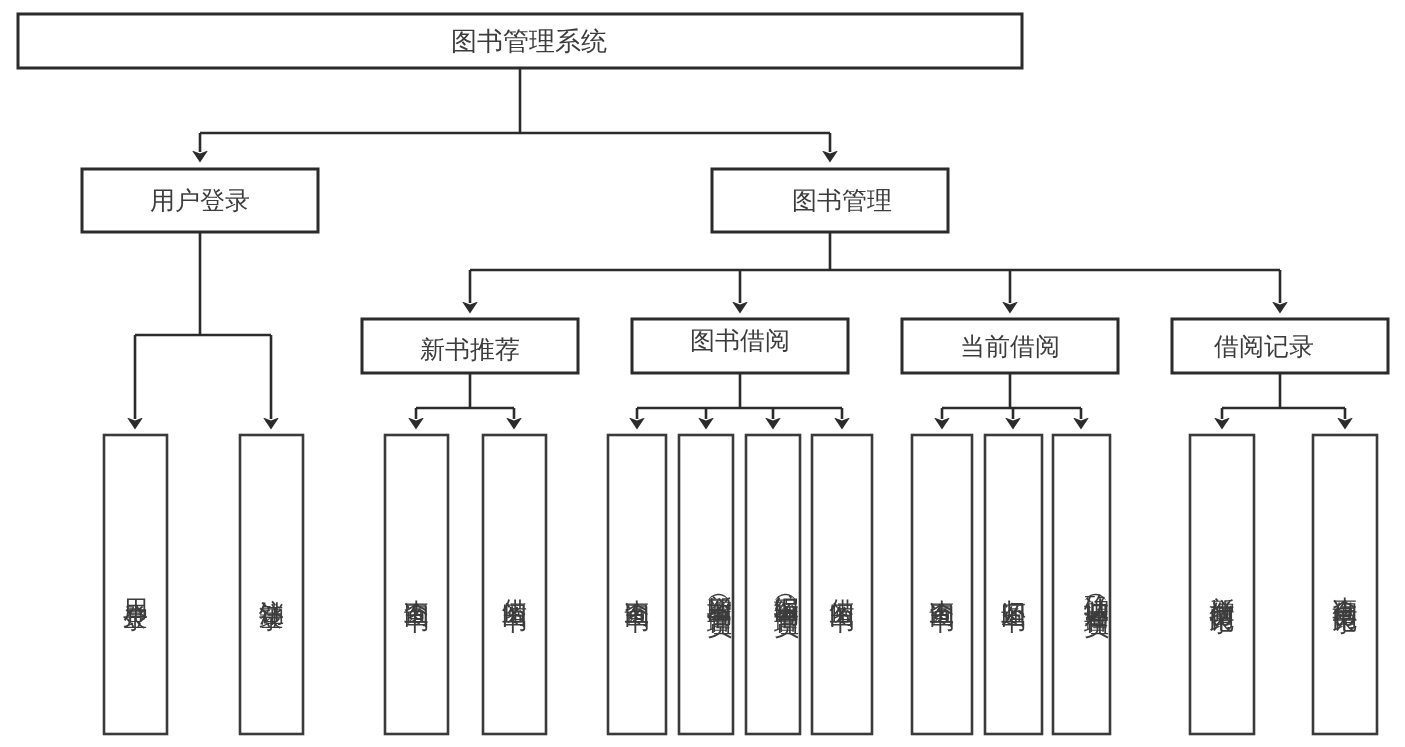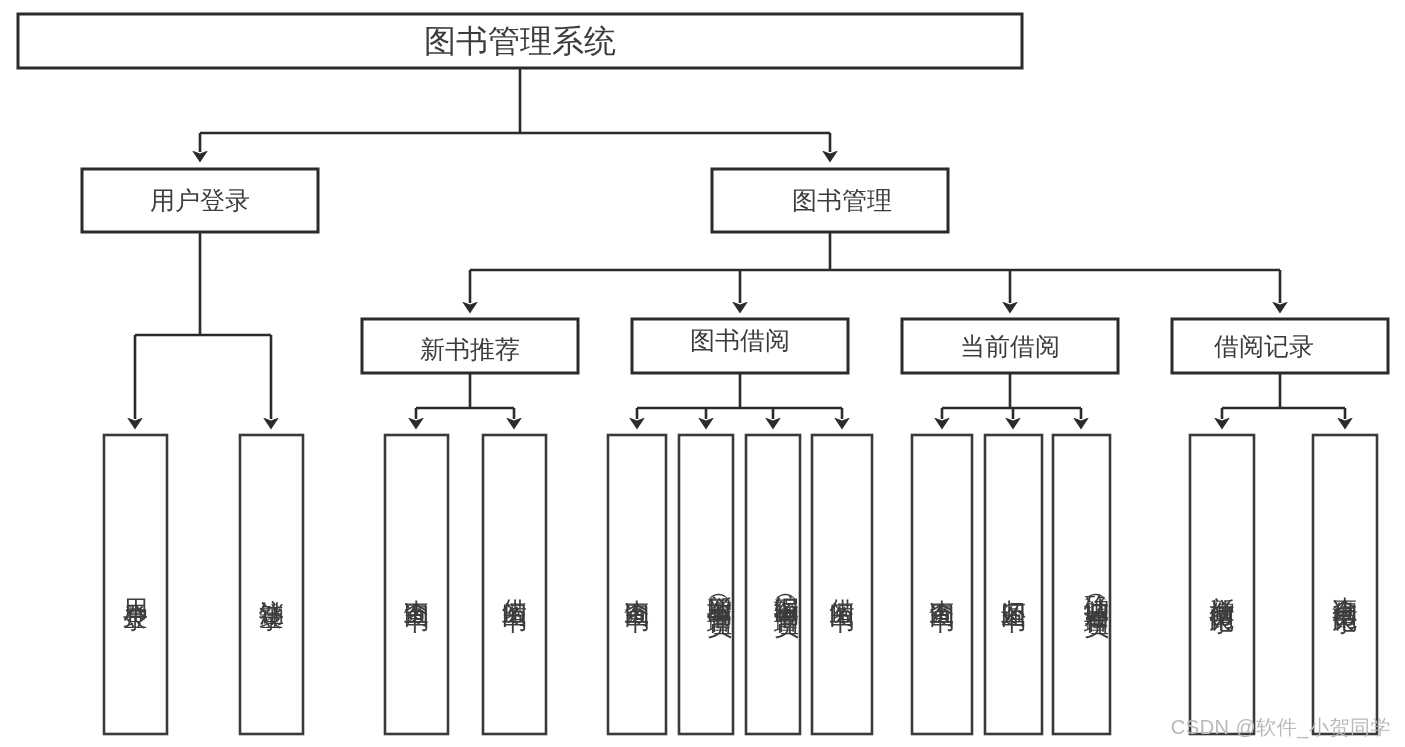--- a/index.html
+++ b/index.html
@@ -56,21 +56,22 @@
     font-family: "Liberation Sans", "DejaVu Sans", sans-serif;
     text-align: center;
     line-height: 1.08;
     pointer-events: none;
     white-space: nowrap;
   }
   .h-label {
     font-size: 25px;
   }
   .h-label.root {
-    font-size: 32px;
+    font-size: 26px;
+    padding-left: 9px;
   }
   .v-label {
     writing-mode: vertical-rl;
     text-orientation: upright;
     font-size: 25px;
     letter-spacing: 3px;
     align-items: center;
     justify-content: center;
   }
   .watermark {
@@ -186,14 +187,13 @@
   <div class="node-label v-label" style="left:746px; top:435px; width:54px; height:299px; align-items:flex-start; padding-top:6px; box-sizing:border-box;">编辑图书（管理员）</div>
   <div class="node-label v-label" style="left:812px; top:435px; width:60px; height:299px;">借阅图书</div>
 
   <div class="node-label v-label" style="left:912px; top:435px; width:60px; height:299px;">查询图书</div>
   <div class="node-label v-label" style="left:985px; top:435px; width:57px; height:299px;">归还图书</div>
   <div class="node-label v-label" style="left:1053px; top:435px; width:57px; height:299px; align-items:flex-start; padding-top:6px; box-sizing:border-box;">确认归还（管理员）</div>
 
   <div class="node-label v-label" style="left:1190px; top:435px; width:64px; height:299px;">新增借阅记录</div>
   <div class="node-label v-label" style="left:1313px; top:435px; width:64px; height:299px;">查询借阅记录</div>
 
-  <div class="watermark">CSDN @软件_小贺同学</div>
 </div>
 
 </body></html>

